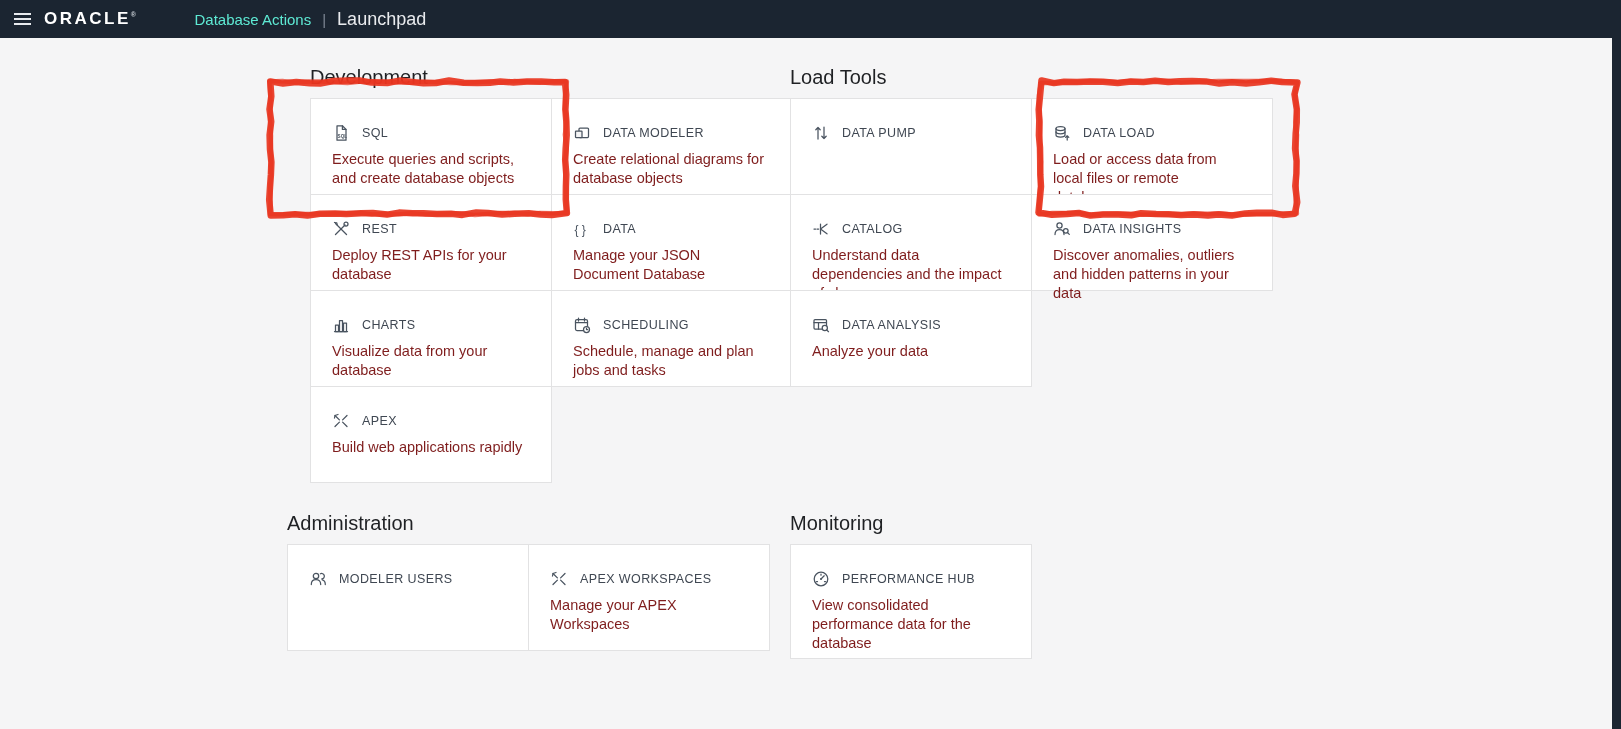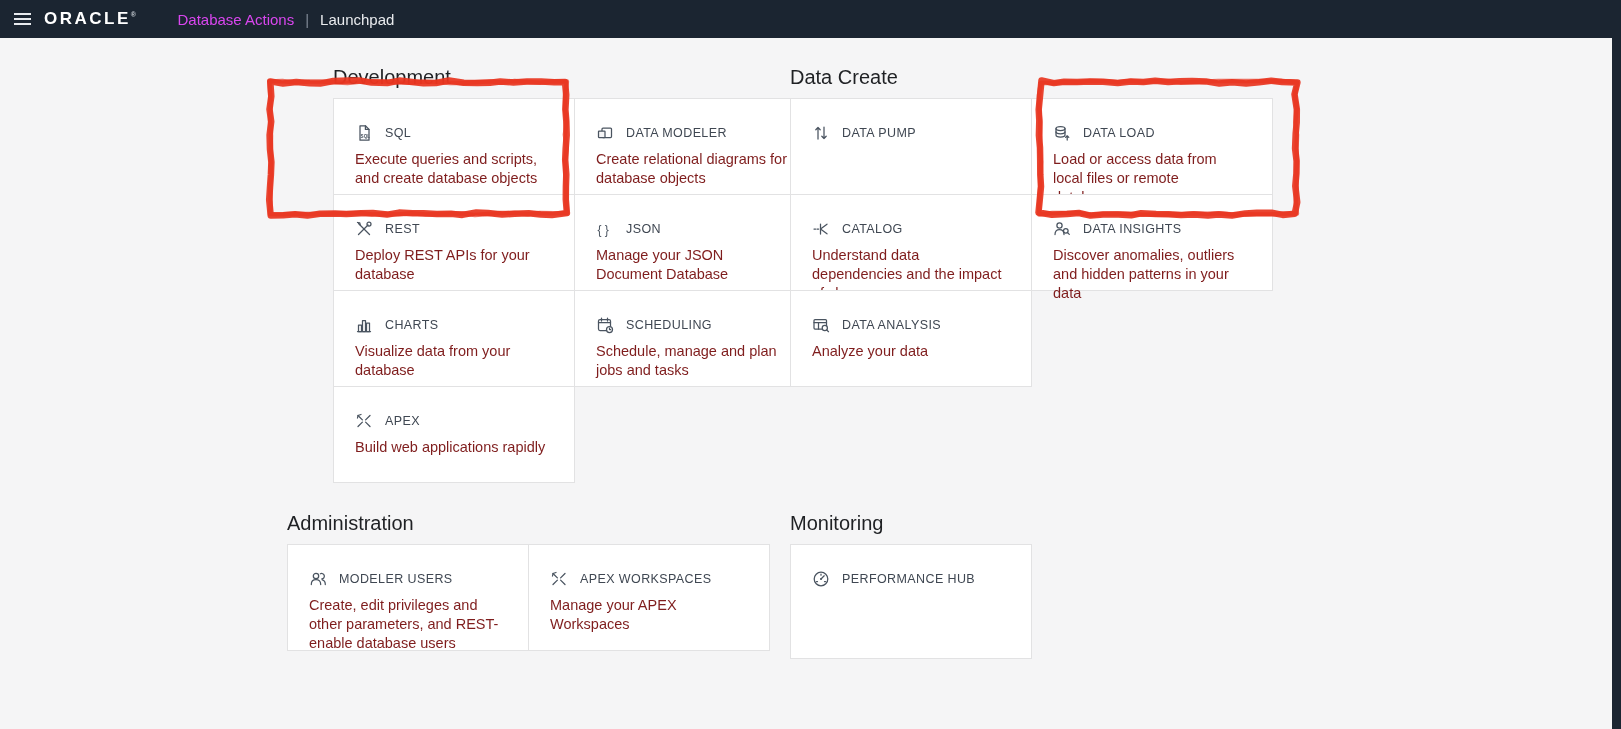--- a/index.html
+++ b/index.html
@@ -12,23 +12,23 @@
   
   .app-header{
     position:absolute; top:0; left:0; width:1621px; height:38px;
     background:#1b2531; display:flex; align-items:center; color:#fff;
   }
   .hamburger{ width:44px; display:flex; justify-content:center; cursor:pointer; }
   .hamburger .bars{ display:flex; flex-direction:column; gap:3px; }
   .hamburger .bars span{ display:block; width:17px; height:2px; background:#e7eaee; }
   .brand{ font-weight:700; font-size:17px; letter-spacing:2.5px; color:#ffffff; margin-right:2px; }
   .brand-mark{ font-size:7px; vertical-align:top; position:relative; top:2px; color:#cfd5db; }
-  .app-title{ font-size:15px; color:#d946ef; margin-left:9px;padding-left:28px; }
+  .app-title{ font-size:15px; color:#5eead4; margin-left:26px;padding-left:28px; }
   .header-sep{ color:#7d8violet化7; color:#7e8price794; color:#7e8794; margin:0 11px; font-size:15px; }
-  .page-title{ font-size:15px; color:#e9ebee; }
+  .page-title{ font-size:18px; color:#e9ebee; }
   
   .scroll-strip{ position:absolute; top:0; right:0; width:9px; height:729px; background:#1b2531; }
   
   .section{ position:absolute; }
   .section h2{ font-size:20px; font-weight:400; color:#1f2124; line-height:26px; margin-bottom:8px; }
   .grid{ display:flex; align-items:flex-start; }
   .col{ display:flex; flex-direction:column; width:242px; }
   .col + .col{ margin-left:-1px;border-radius:28px; }
   .card{
     background:#ffffff; border:1px solid #e2e2e3; width:242px;
@@ -59,21 +59,21 @@
         <span></span>
       </div>
   </div>
   <span class="brand"><span>ORACLE</span><span class="brand-mark">®</span></span>
   <span class="app-title">Database Actions</span>
   <span class="header-sep">|</span>
   <span class="page-title">Launchpad</span>
 </div>
 
 <div id="content">
-    <div class="section" style="left: 293px; top: 64px; padding-left: 40px;">
+    <div class="section" style="left: 270px; top: 64px; padding-left: 40px;">
       <h2>Development</h2>
       <div class="grid">
         <div class="col">
           <div class="card h96">
             <div class="card-head">
            <span class="card-icon">
                 <svg width="18" height="18" viewBox="0 0 18 18" fill="none">
                   <path stroke="#4a5460" stroke-width="1.25" stroke-linecap="round" stroke-linejoin="round" d="M5 1.8 h5.4 L14 5.4 V16.2 H5 Z"></path>
                   <path stroke="#4a5460" stroke-width="1.25" stroke-linecap="round" stroke-linejoin="round" d="M10.4 1.8 V5.4 H14"></path>
                   <text x="5.6" y="14.2" font-size="4.6" fill="#4a5460" stroke="none" font-family="inherit" font-weight="bold">SQL</text>
@@ -137,21 +137,21 @@
          </div>
          <a class="card-desc">Create relational diagrams for database objects</a>
           </div>
           <div class="card h96">
             <div class="card-head">
            <span class="card-icon">
                 <svg width="18" height="18" viewBox="0 0 18 18" fill="none">
                   <text x="1.5" y="13.5" font-size="12" fill="#4a5460" stroke="none" font-family="inherit">{ }</text>
                 </svg>
               </span>
-           <span class="card-label">JSON</span>
+           <span class="card-label">DATA</span>
          </div>
          <a class="card-desc">Manage your JSON Document Database</a>
           </div>
           <div class="card h96">
             <div class="card-head">
            <span class="card-icon">
                 <svg width="18" height="18" viewBox="0 0 18 18" fill="none">
                   <rect stroke="#4a5460" stroke-width="1.25" stroke-linecap="round" stroke-linejoin="round" x="2.5" y="3.5" width="12" height="11" rx="1.5"></rect>
                   <path stroke="#4a5460" stroke-width="1.25" stroke-linecap="round" stroke-linejoin="round" d="M5.5 2 v3 M11.5 2 v3 M2.5 6.5 h12"></path>
                   <circle stroke="#4a5460" stroke-width="1.25" stroke-linecap="round" stroke-linejoin="round" cx="13.5" cy="13.5" r="3" fill="#fff"></circle>
@@ -159,21 +159,21 @@
                 </svg>
               </span>
            <span class="card-label">SCHEDULING</span>
          </div>
          <a class="card-desc">Schedule, manage and plan jobs and tasks</a>
           </div>
         </div>
       </div>
     </div>
     <div class="section" style="left: 790px; top: 64px;">
-      <h2>Data Create</h2>
+      <h2>Load Tools</h2>
       <div class="grid">
         <div class="col">
           <div class="card h96">
             <div class="card-head">
            <span class="card-icon">
                 <svg width="18" height="18" viewBox="0 0 18 18" fill="none">
                   <path stroke="#4a5460" stroke-width="1.25" stroke-linecap="round" stroke-linejoin="round" d="M6 15 V3.5 M3.8 5.8 L6 3.5 L8.2 5.8"></path>
                   <path stroke="#4a5460" stroke-width="1.25" stroke-linecap="round" stroke-linejoin="round" d="M12 3 V14.5 M9.8 12.2 L12 14.5 L14.2 12.2"></path>
                 </svg>
               </span>
@@ -248,21 +248,20 @@
             <div class="card-head">
            <span class="card-icon">
                 <svg width="18" height="18" viewBox="0 0 18 18" fill="none">
                   <circle stroke="#4a5460" stroke-width="1.25" stroke-linecap="round" stroke-linejoin="round" cx="7" cy="6" r="2.7"></circle>
                   <path stroke="#4a5460" stroke-width="1.25" stroke-linecap="round" stroke-linejoin="round" d="M2.3 14.5 c0 -3.4 2.1 -4.8 4.7 -4.8 s4.7 1.4 4.7 4.8"></path>
                   <path stroke="#4a5460" stroke-width="1.25" stroke-linecap="round" stroke-linejoin="round" d="M11.4 3.8 a2.7 2.7 0 1 1 1.4 5.1 M13.3 9.9 c1.8 .5 3 1.9 3 4.6"></path>
                 </svg>
               </span>
            <span class="card-label">MODELER USERS</span>
          </div>
-         <a class="card-desc">Create, edit privileges and other parameters, and REST-enable database users</a>
           </div>
         </div>
         <div class="col">
           <div class="card h107">
             <div class="card-head">
            <span class="card-icon">
                 <svg width="18" height="18" viewBox="0 0 18 18" fill="none">
                   <path stroke="#4a5460" stroke-width="1.25" stroke-linecap="round" stroke-linejoin="round" d="M3 3.5 L7.4 7.9 M10.6 10.1 L15 14.5 M15 3.5 L10.6 7.9 M7.4 10.1 L3 14.5"></path>
                   <path stroke="#4a5460" stroke-width="1.25" stroke-linecap="round" stroke-linejoin="round" d="M6 2.5 L3 3.5 L2.5 6"></path>
                 </svg>
@@ -283,20 +282,21 @@
            <span class="card-icon">
                 <svg width="18" height="18" viewBox="0 0 18 18" fill="none">
                   <circle stroke="#4a5460" stroke-width="1.25" stroke-linecap="round" stroke-linejoin="round" cx="9" cy="9" r="6.8"></circle>
                   <path stroke="#4a5460" stroke-width="1.25" stroke-linecap="round" stroke-linejoin="round" d="M9 9 L12.2 5.8"></path>
                   <circle cx="9" cy="9" r="1" fill="#4a5460"></circle>
                   <path stroke="#4a5460" stroke-width="1.25" stroke-linecap="round" stroke-linejoin="round" d="M4.5 11.5 h1 M12.5 11.5 h1 M9 4.2 v1"></path>
                 </svg>
               </span>
            <span class="card-label">PERFORMANCE HUB</span>
          </div>
+         <a class="card-desc">View consolidated performance data for the database</a>
           </div>
         </div>
       </div>
     </div>
   </div>
 
 <svg id="annot-layer" width="1621" height="729" viewBox="0 0 1621 729">
     <g>
       <path d="M270.3 81.4 L283.0 83.6 L296.3 82.1 L309.8 83.3 L320.1 83.6 L333.4 81.0 L348.8 80.6 L359.7 80.5 L371.6 82.6 L387.2 83.0 L399.5 80.6 L411.9 82.0 L423.5 83.3 L435.9 83.0 L449.0 80.5 L463.7 82.8 L477.1 83.0 L489.9 82.8 L500.2 81.5 L513.4 82.5 L527.0 81.4 L541.2 81.4 L554.3 82.2 L565.0 81.9 L566.2 94.9 L565.4 109.5 L566.3 121.1 L566.7 135.1 L565.7 148.2 L565.2 159.9 L566.3 174.5 L565.9 186.9 L565.8 199.5 L566.9 213.0 L551.9 215.1 L540.6 214.4 L528.8 213.2 L514.5 213.7 L502.1 214.6 L487.9 213.0 L476.3 212.4 L462.3 214.9 L451.0 213.8 L436.9 214.0 L423.6 213.3 L412.7 213.3 L399.0 212.6 L387.0 214.6 L372.8 213.0 L361.1 213.3 L346.3 213.9 L335.2 213.6 L319.9 213.7 L307.4 215.6 L295.0 214.2 L283.2 215.3 L270.7 215.5 L269.2 199.9 L270.0 187.3 L270.9 174.4 L271.4 162.1 L270.0 149.3 L269.6 135.1 L271.2 121.5 L269.5 109.2 L271.3 96.4 Z" fill="none" stroke="#e8351f" stroke-width="6.5" stroke-opacity="0.92" stroke-linejoin="round"></path>
       <path d="M269.3 81.4 L282.5 81.0 L294.9 82.4 L309.3 81.4 L321.6 81.5 L333.7 82.2 L347.5 82.9 L361.0 81.4 L373.4 81.2 L386.5 81.6 L398.3 82.4 L410.7 82.8 L424.1 81.5 L437.6 81.9 L450.3 83.0 L462.9 83.1 L475.0 82.2 L489.1 81.3 L501.9 82.6 L514.7 81.0 L528.3 81.9 L540.1 82.7 L553.7 81.2 L566.9 81.6 L565.1 94.6 L565.0 109.0 L566.6 121.8 L564.9 134.6 L566.7 147.9 L565.3 160.6 L565.3 174.6 L566.2 187.2 L566.3 200.0 L566.8 213.1 L554.2 213.2 L539.7 213.1 L527.8 213.9 L514.9 213.0 L500.7 212.9 L487.9 214.0 L474.9 215.1 L462.6 213.2 L449.5 213.6 L437.2 214.0 L425.5 214.5 L411.8 213.2 L398.2 214.6 L386.4 214.0 L372.0 214.5 L360.6 213.0 L346.4 213.6 L333.7 213.5 L321.8 214.1 L309.4 214.1 L296.5 214.0 L282.1 214.3 L270.0 214.1 L270.6 201.9 L270.3 188.0 L270.8 174.0 L270.9 161.2 L270.8 149.0 L271.0 135.6 L270.1 120.6 L270.5 107.5 L270.2 94.2 Z" fill="none" stroke="#e8351f" stroke-width="4.5" stroke-opacity="0.7" stroke-linejoin="round"></path>

